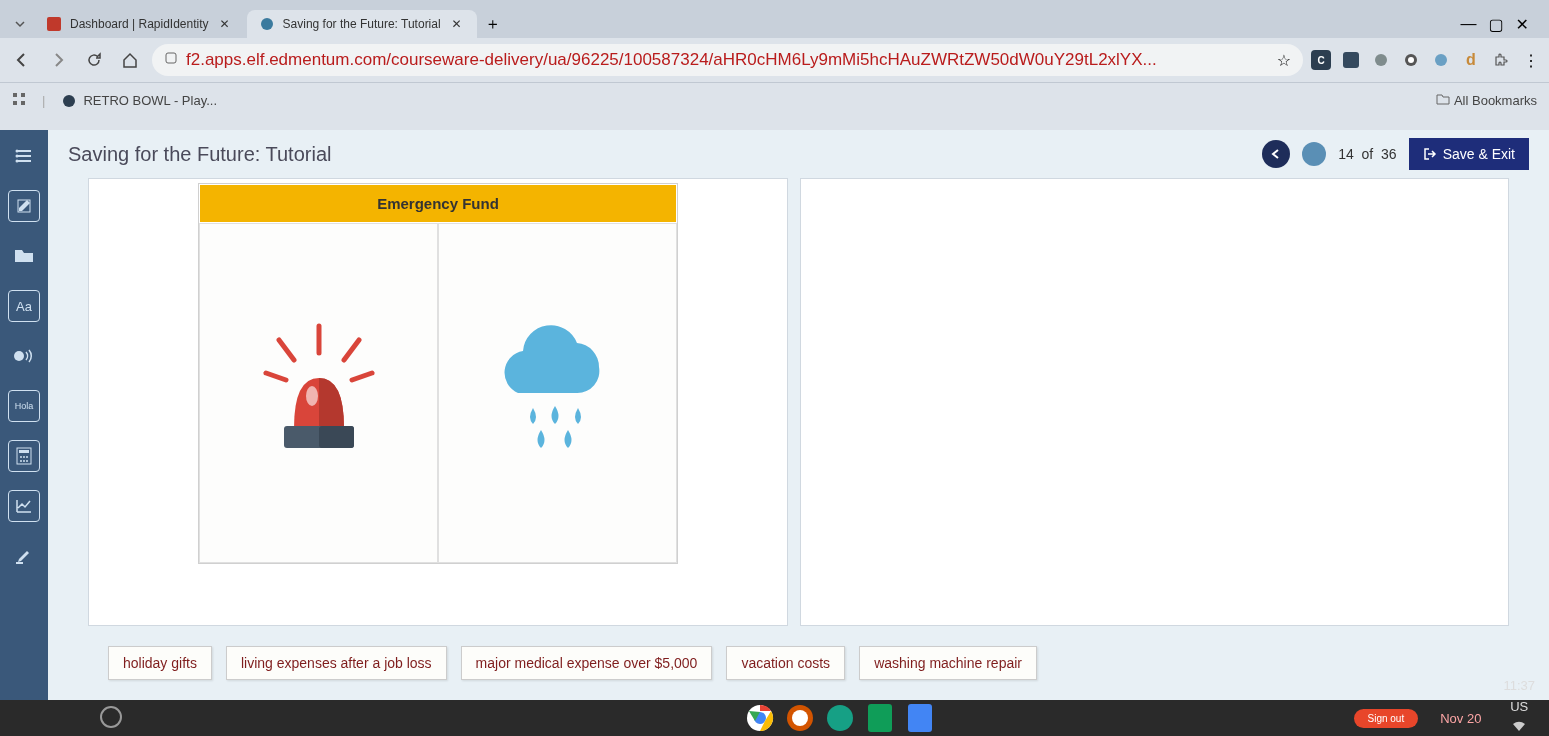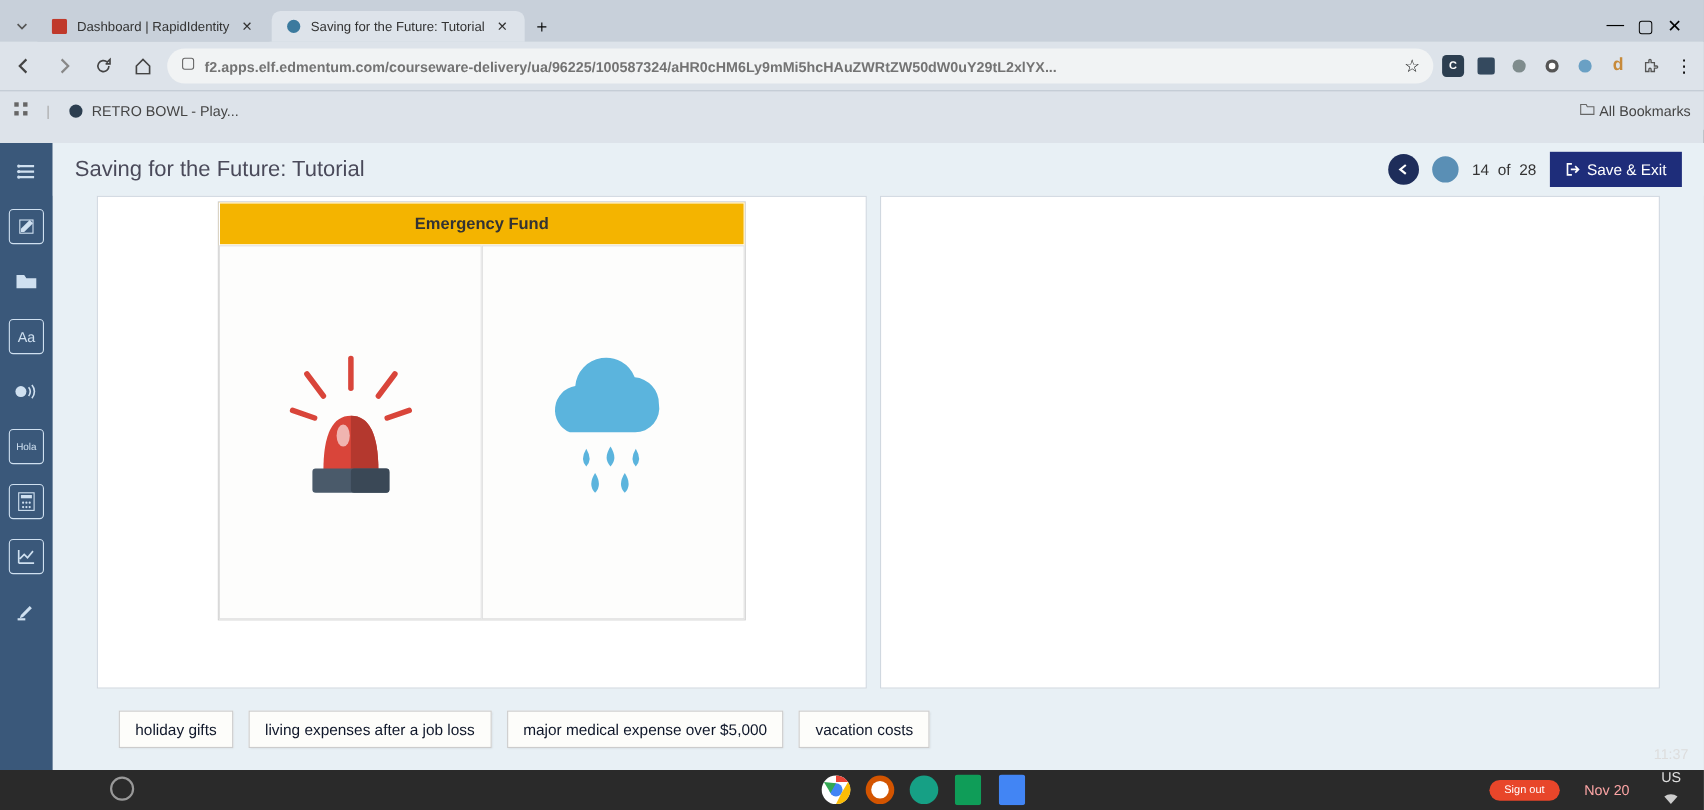--- a/index.html
+++ b/index.html
@@ -12,21 +12,21 @@
   .tab { display: flex; align-items: center; padding: 6px 12px; background: #dde3ea; border-radius: 8px 8px 0 0; min-width: 200px; max-width: 240px; font-size: 12px; color: #333; gap: 8px; }
   .tab.inactive { background: #c8d0da; }
   .tab-favicon { width: 16px; height: 16px; display: inline-flex; align-items: center; justify-content: center; }
   .tab-close { width: 16px; height: 16px; display: flex; align-items: center; justify-content: center; margin-left: auto; cursor: pointer; }
   .new-tab { width: 28px; height: 28px; display: flex; align-items: center; justify-content: center; border-radius: 50%; cursor: pointer; }
   .window-controls { margin-left: auto; display: flex; gap: 12px; padding: 0 12px; }
   
   .nav-bar { display: flex; align-items: center; height: 44px; padding: 4px 8px; gap: 8px; background: #dde3ea; }
   .nav-btn { width: 28px; height: 28px; display: flex; align-items: center; justify-content: center; border-radius: 50%; cursor: pointer; color: #444; }
   .url-bar { flex: 1; display: flex; align-items: center; background: #f1f3f4; border-radius: 16px; padding: 4px 12px; height: 32px; gap: 8px; }
-  .url-text { font-size: 13px; color: #737373; white-space: nowrap; overflow: hidden; text-overflow: ellipsis; font-weight: bold; }
+  .url-text { font-size: 17px; color: #b91c1c; white-space: nowrap; overflow: hidden; text-overflow: ellipsis; }
   .ext-icons { display: flex; gap: 10px; align-items: center; }
   .ext-icon { width: 20px; height: 20px; display: flex; align-items: center; justify-content: center; border-radius: 4px; }
   
   .bookmarks-bar { display: flex; align-items: center; height: 36px; padding: 0 12px; gap: 16px; background: #dde3ea; border-top: 1px solid #c0c8d2; font-size: 13px; color: #444; }
   .bookmark-item { display: flex; align-items: center; gap: 6px; cursor: pointer; }
   .bookmark-favicon { width: 16px; height: 16px; display: inline-flex; align-items: center; justify-content: center; }
   .all-bookmarks { margin-left: auto; display: flex; align-items: center; gap: 4px; cursor: pointer; }
   
   
   .content-wrap { display: flex; height: calc(100% - 130px - 36px); background: #fff; }
@@ -50,21 +50,21 @@
   .activity-panel { flex: 0 0 700px; background: #fff; border: 1px solid #d0d8e0; display: flex; flex-direction: column; padding: 4px; }
   .fund-table { width: 480px; margin: 0 auto; border: 1px solid #d0d0d0; }
   .fund-headers { display: flex; }
   .fund-header { flex: 1; background: #f4b400; color: #333; font-weight: bold; text-align: center; padding: 10px; border: 1px solid #fff; font-size: 15px; }
   .fund-cells { display: flex; height: 340px; }
   .fund-cell { flex: 1; border: 1px solid #e0e0e0; background: #fdfdfc; display: flex; align-items: center; justify-content: center; }
   
   .side-panel { flex: 1; background: #fff; border: 1px solid #d0d8e0; }
   
   .tiles-row { display: flex; flex-wrap: wrap; gap: 14px; padding: 20px 60px; }
-  .drag-tile { background: #fdfdfa; border: 1px solid #ccc; padding: 8px 14px; font-size: 14px; color: #0f172a; cursor: grab; box-shadow: 1px 1px 2px rgba(0,0,0,0.1); }
+  .drag-tile { background: #fdfdfa; border: 1px solid #ccc; padding: 8px 14px; font-size: 14px; color: #7f1d1d; cursor: grab; box-shadow: 1px 1px 2px rgba(0,0,0,0.1); }
   
   
   .shelf { position: absolute; bottom: 0; left: 130px; right: 0; height: 36px; background: rgba(0,0,0,0); display: flex; align-items: center; padding: 0 14px; gap: 10px; }
   .shelf-center { position: absolute; left: 50%; transform: translateX(-50%); display: flex; gap: 10px; }
   .shelf-icon { width: 30px; height: 30px; border-radius: 50%; display: flex; align-items: center; justify-content: center; }
   .signout-btn { margin-left: auto; background: #e8462a; color: #fff; padding: 4px 14px; border-radius: 14px; font-size: 10px; cursor: pointer; }
   .shelf-date { color: #fca5a5; font-size: 13px; margin-left: 12px; }
   .shelf-time { color: #ddd; font-size: 13px; margin-left: 12px; display: flex; align-items: center; gap: 6px; flex-direction: column; }
   
   .launcher-circle { position: absolute; bottom: 8px; left: 100px; width: 22px; height: 22px; border: 2px solid #999; border-radius: 50%; }
@@ -259,21 +259,21 @@
     <div class="lesson-header">
       <div class="lesson-title">Saving for the Future: Tutorial</div>
       <div class="header-right">
         <div class="back-circle">
           <svg width="12" height="12" viewBox="0 0 12 12">
               <path d="M8 2L3 6l5 4" stroke="#fff" stroke-width="2" fill="none"></path>
             </svg>
         </div>
         <div class="progress-dot"></div>
         <div class="progress-text">
-          <span>14</span>&nbsp;&nbsp;<span>of</span>&nbsp;&nbsp;<span>28</span>
+          <span>14</span>&nbsp;&nbsp;<span>of</span>&nbsp;&nbsp;<span>36</span>
         </div>
         <div class="save-exit">
           <svg width="14" height="14" viewBox="0 0 14 14">
               <path d="M6 2H2v10h4M5 7h7M9 4l3 3-3 3" stroke="#fff" stroke-width="1.5" fill="none"></path>
             </svg>
           <span>Save &amp; Exit</span>
         </div>
       </div>
     </div>
 
@@ -316,20 +316,21 @@
         </div>
       </div>
       <div class="side-panel"></div>
     </div>
 
     <div class="tiles-row">
       <div class="drag-tile">holiday gifts</div>
       <div class="drag-tile">living expenses after a job loss</div>
       <div class="drag-tile">major medical expense over $5,000</div>
       <div class="drag-tile">vacation costs</div>
+      <div class="drag-tile">washing machine repair</div>
     </div>
   </div>
 </div>
 
 <div class="launcher-circle"></div>
 
 <div class="shelf">
   <div class="shelf-center">
     <div class="shelf-icon">
         <svg width="28" height="28">

